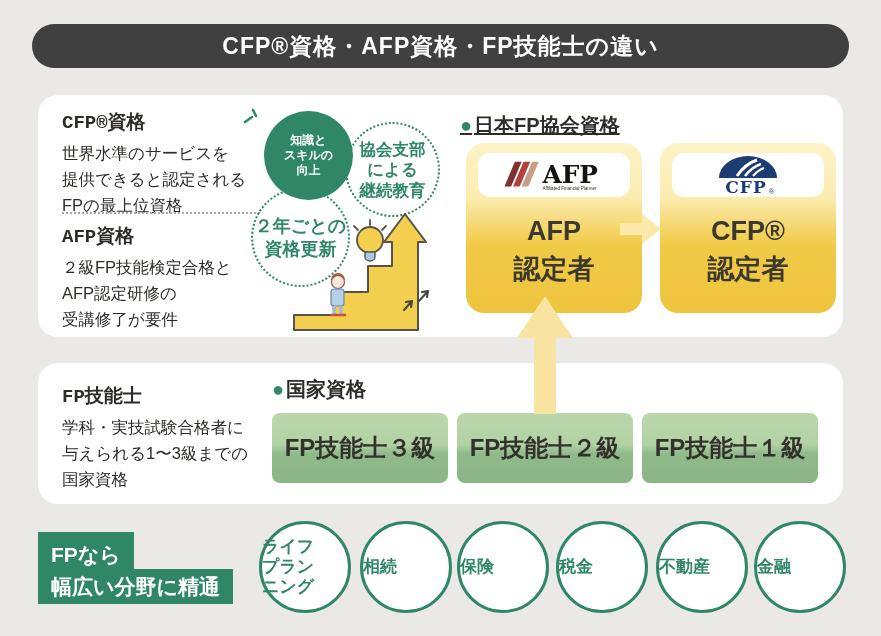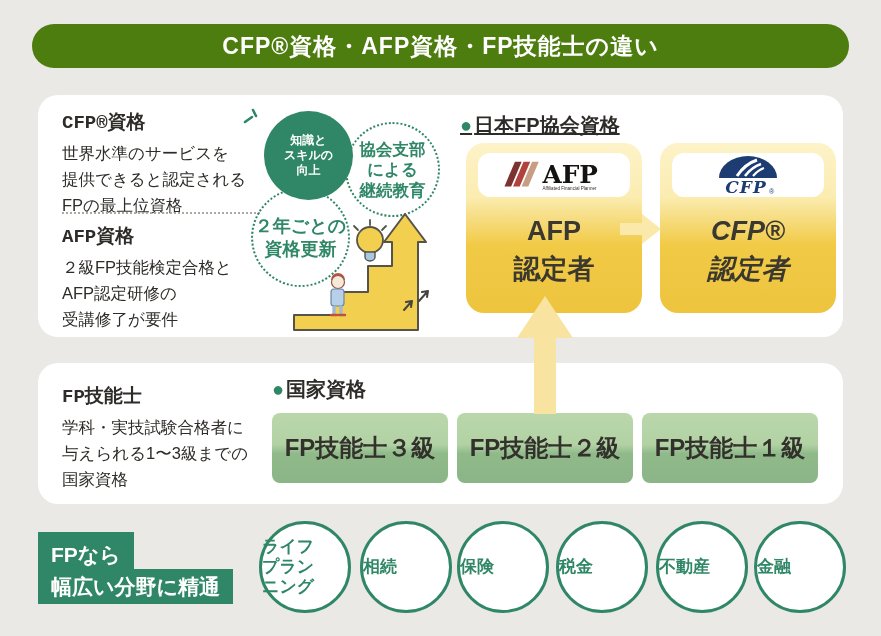--- a/index.html
+++ b/index.html
@@ -3,21 +3,21 @@
 <meta charset="utf-8">
 <style>
   html,body{margin:0;padding:0;background:#EAE9E5;}
   .stage{
     position:relative;width:881px;height:636px;background:#EAE9E5;overflow:hidden;
     font-family:"Liberation Sans","DejaVu Sans",sans-serif;color:#2E2C28;
   }
   
   .title-bar{
     position:absolute;left:32px;top:24px;width:817px;height:44px;border-radius:22px;
-    background:#4d7c0f;color:#fff;display:flex;align-items:center;justify-content:center;
+    background:#404040;color:#fff;display:flex;align-items:center;justify-content:center;
     font-size:23px;font-weight:bold;letter-spacing:1px;
   }
   
   .panel{position:absolute;background:#fff;border-radius:20px;}
   .panel-top{left:38px;top:95px;width:805px;height:242px;}
   .panel-national{left:38px;top:363px;width:805px;height:141px;}
   
   .desc-block{position:absolute;width:215px;}
   .desc-heading{font-size:19px;font-weight:bold;margin:0 0 5px 0;font-family:Liberation Mono, monospace;}
   .desc-line{font-size:16.5px;line-height:1.58;}
@@ -39,21 +39,21 @@
   .group-label{position:absolute;font-size:20px;font-weight:bold;color:#2E2C28;white-space:nowrap;}
   .group-bullet{color:#2F8767;margin-right:2px;}
   #association-label{left:460px;top:112px;text-decoration:underline;}
   #national-label{left:272px;top:376px;}
   
   .cert-card{
     position:absolute;top:143px;width:176px;height:170px;border-radius:18px;text-align:center;
     background:linear-gradient(180deg,#FDF3C8 0%,#FBECB0 32%,#F1CA46 60%,#EEC43E 100%);
   }
   #afp-card{left:466px;}
-  #cfp-card{left:660px;font-style:italic;}
+  #cfp-card{left:660px;}
   .logo-plate{
     position:absolute;left:12px;top:10px;right:12px;height:44px;background:#fff;border-radius:12px;
     display:flex;align-items:center;justify-content:center;overflow:hidden;
   }
   .card-label{position:absolute;top:70px;left:0;right:0;font-size:27px;font-weight:bold;color:#3A382F;line-height:1.4;}
   
   .level-box{
     position:absolute;top:413px;width:176px;height:70px;border-radius:8px;
     background:linear-gradient(180deg,#B9D7AB 0%,#B2D2A4 45%,#90BA8A 58%,#8BB586 100%);
     display:flex;align-items:center;justify-content:center;font-size:24px;font-weight:bold;color:#33312C;

